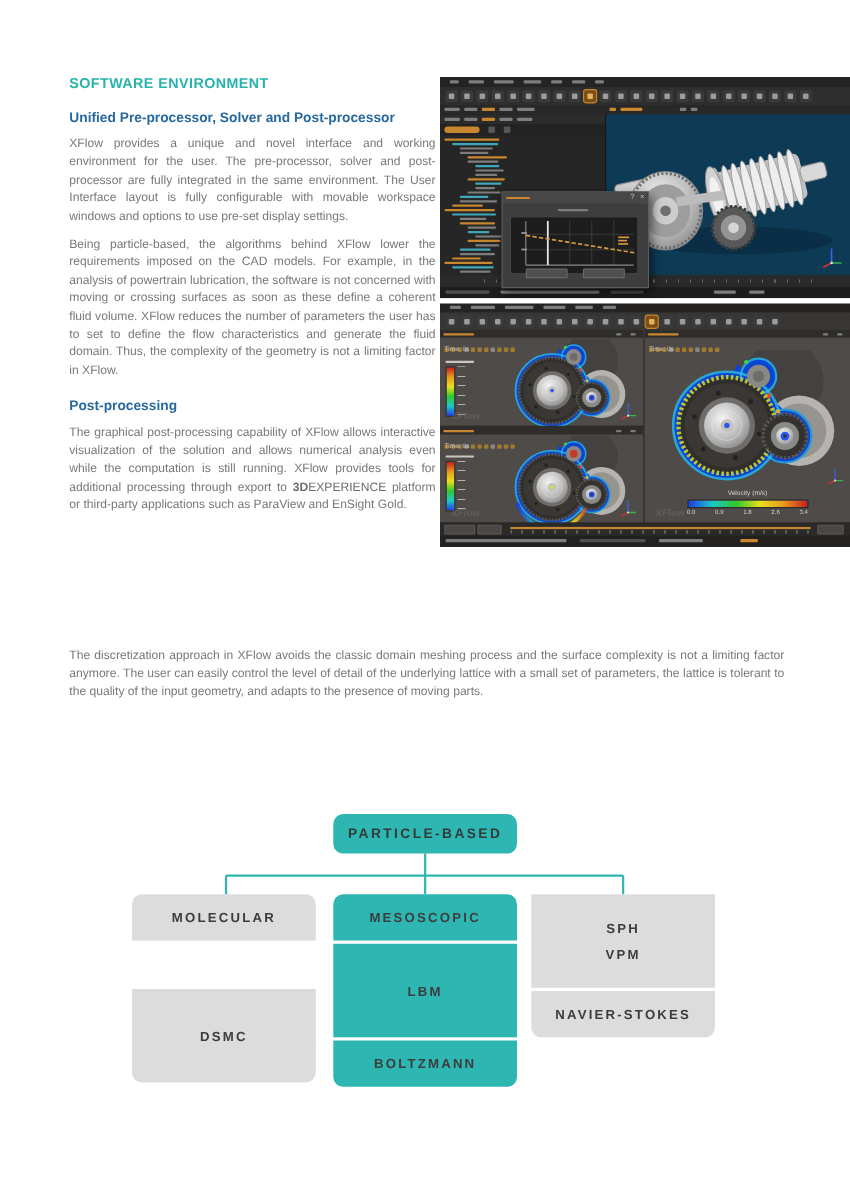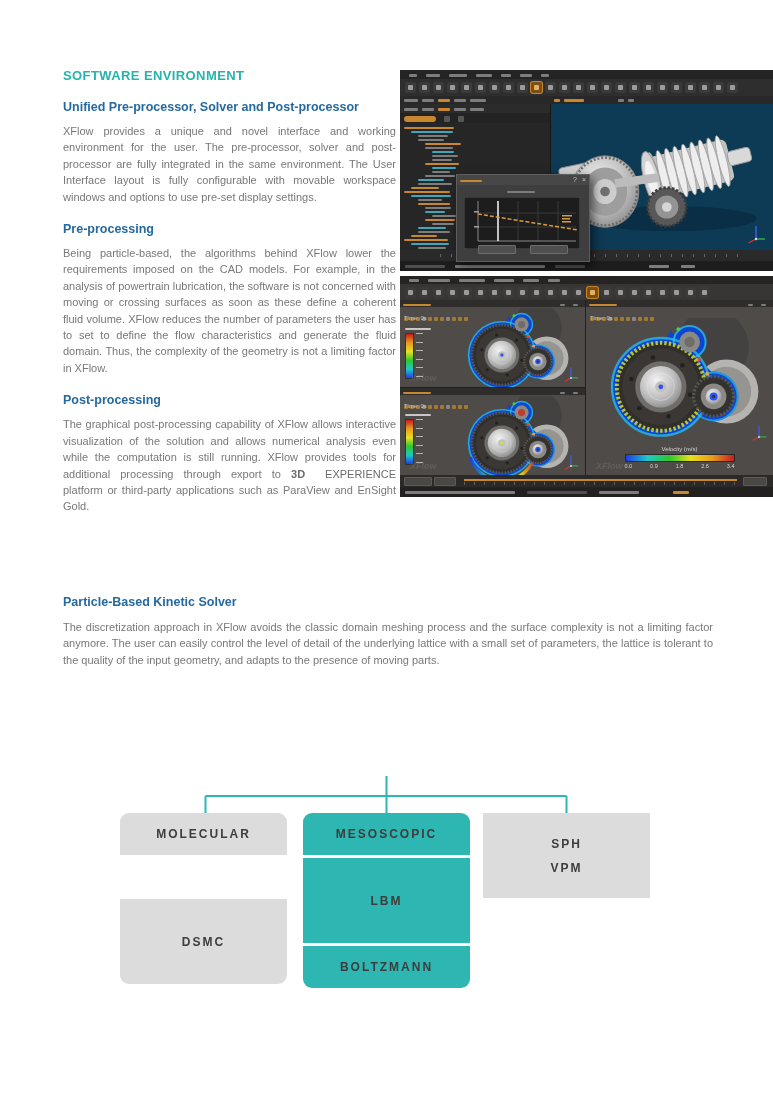--- a/index.html
+++ b/index.html
@@ -6,21 +6,21 @@
   .page{position:relative;width:773px;height:1093px;background:#fff;overflow:hidden;
         font-family:"Liberation Sans", sans-serif;}
 
   
   .col-left{position:absolute;left:63px;top:68px;width:333px;}
   .h-section{margin:0;font-size:13px;font-weight:bold;letter-spacing:.4px;color:var(--teal-head,#26b3ae);}
   .h-sub{margin:17px 0 0;font-size:12.5px;font-weight:bold;color:var(--blue-head,#26699e);}
   .body-text{margin:9px 0 0;font-size:11px;line-height:16.4px;color:var(--body-gray,#77787a);
              text-align:justify;}
   .brand-b{font-weight:bold;color:#6b6c6e;}
-  .brand-r{color:#6b6c6e;padding-left:20px;}
+  .brand-r{color:#6b6c6e;}
 
   
   .tech{position:absolute;left:63px;top:578px;width:650px;}
   .tech .body-text{margin-top:10px;}
 
   
   .shot{position:absolute;left:400px;width:373px;overflow:hidden;box-shadow:0 0 0 1px #1b1b1b inset;}
   #shot1{top:70px;height:201px;background:#1f1f1f;}
   #shot2{top:276px;height:221px;background:#2b2927;}
 
@@ -190,21 +190,20 @@
     </symbol>
   </defs>
 </svg>
 
 <div class="page">
 
   <section class="col-left">
     <h1 class="h-section">SOFTWARE ENVIRONMENT</h1>
     <h2 class="h-sub">Unified Pre-processor, Solver and Post-processor</h2>
     <p class="body-text">XFlow provides a unique and novel interface and working environment for the user. The pre-processor, solver and post-processor are fully integrated in the same environment. The User Interface layout is fully configurable with movable workspace windows and options to use pre-set display settings.</p>
-    <h2 class="h-sub">Pre-processing</h2>
     <p class="body-text">Being particle-based, the algorithms behind XFlow lower the requirements imposed on the CAD models. For example, in the analysis of powertrain lubrication, the software is not concerned with moving or crossing surfaces as soon as these define a coherent fluid volume. XFlow reduces the number of parameters the user has to set to define the flow characteristics and generate the fluid domain. Thus, the complexity of the geometry is not a limiting factor in XFlow.</p>
     <h2 class="h-sub">Post-processing</h2>
     <p class="body-text">
       <span>The graphical post-processing capability of XFlow allows interactive visualization of the solution and allows numerical analysis even while the computation is still running. XFlow provides tools for additional processing through export to </span><span class="brand-b">3D</span><span class="brand-r">EXPERIENCE</span><span> platform or third-party applications such as ParaView and EnSight Gold.</span>
     </p>
   </section>
 
   <div class="shot" id="shot1">
     <div class="s1-menubar"><i class="bar g" style="width: 8px; margin-left: 5px;"></i><i class="bar g" style="width: 14px; margin-left: 5px;"></i><i class="bar g" style="width: 18px; margin-left: 5px;"></i><i class="bar g" style="width: 16px; margin-left: 5px;"></i><i class="bar g" style="width: 10px; margin-left: 5px;"></i><i class="bar g" style="width: 12px; margin-left: 5px;"></i><i class="bar g" style="width: 8px; margin-left: 5px;"></i></div>
     <div class="s1-toolbar"><i class="icn"></i><i class="icn"></i><i class="icn"></i><i class="icn"></i><i class="icn"></i><i class="icn"></i><i class="icn"></i><i class="icn"></i><i class="icn"></i><i class="icn hot"></i><i class="icn"></i><i class="icn"></i><i class="icn"></i><i class="icn"></i><i class="icn"></i><i class="icn"></i><i class="icn"></i><i class="icn"></i><i class="icn"></i><i class="icn"></i><i class="icn"></i><i class="icn"></i><i class="icn"></i><i class="icn"></i></div>
@@ -417,41 +416,42 @@
     <div class="s2-timeline">
       <span class="mbtn" style="left:4px"></span>
       <span class="mbtn" style="left:34px;width:20px"></span>
       <span class="tl-track"></span>
       <span class="mbtn" style="right:6px;left:auto;width:22px"></span>
     </div>
     <div class="s2-status"><i class="bar g" style="width: 110px;"></i><i class="bar d" style="width: 60px; margin-left: 8px;"></i><i class="bar g" style="width: 40px; margin-left: 8px;"></i><i class="bar o" style="width: 16px; margin-left: 30px;"></i></div>
   </div>
 
   <section class="tech">
-    <h2 class="h-sub">Particle-Based Kinetic Solver</h2>
     <p class="body-text">The discretization approach in XFlow avoids the classic domain meshing process and the surface complexity is not a limiting factor anymore. The user can easily control the level of detail of the underlying lattice with a small set of parameters, the lattice is tolerant to the quality of the input geometry, and adapts to the presence of moving parts.</p>
   </section>
 
   <div class="diagram">
     <svg class="diag-lines" width="531" height="250" viewBox="0 0 531 250">
       <path d="M266.5 36 L266.5 73 M85.5 56 L446.5 56 M85.5 56 L85.5 73 M446.5 56 L446.5 73" fill="none" stroke="#2eb6b2" stroke-width="2"></path>
     </svg>
+    <div class="diag-root">PARTICLE-BASED</div>
 
     <div class="diag-col" style="left:0">
       <div class="dbox hdr gray">MOLECULAR</div>
       <div class="dbox bdy gray lastcap">DSMC</div>
     </div>
 
     <div class="diag-col" style="left:183px">
       <div class="dbox hdr teal">MESOSCOPIC</div>
       <div class="dbox bdy teal">LBM</div>
       <div class="dbox ftr teal">BOLTZMANN</div>
     </div>
 
     <div class="diag-col" style="left:363px">
       <div class="dbox bdy gray two">
         <div>SPH</div>
         <div>VPM</div>
       </div>
+      <div class="dbox ftr gray">NAVIER-STOKES</div>
     </div>
   </div>
 
 </div>
 
 </body></html>

